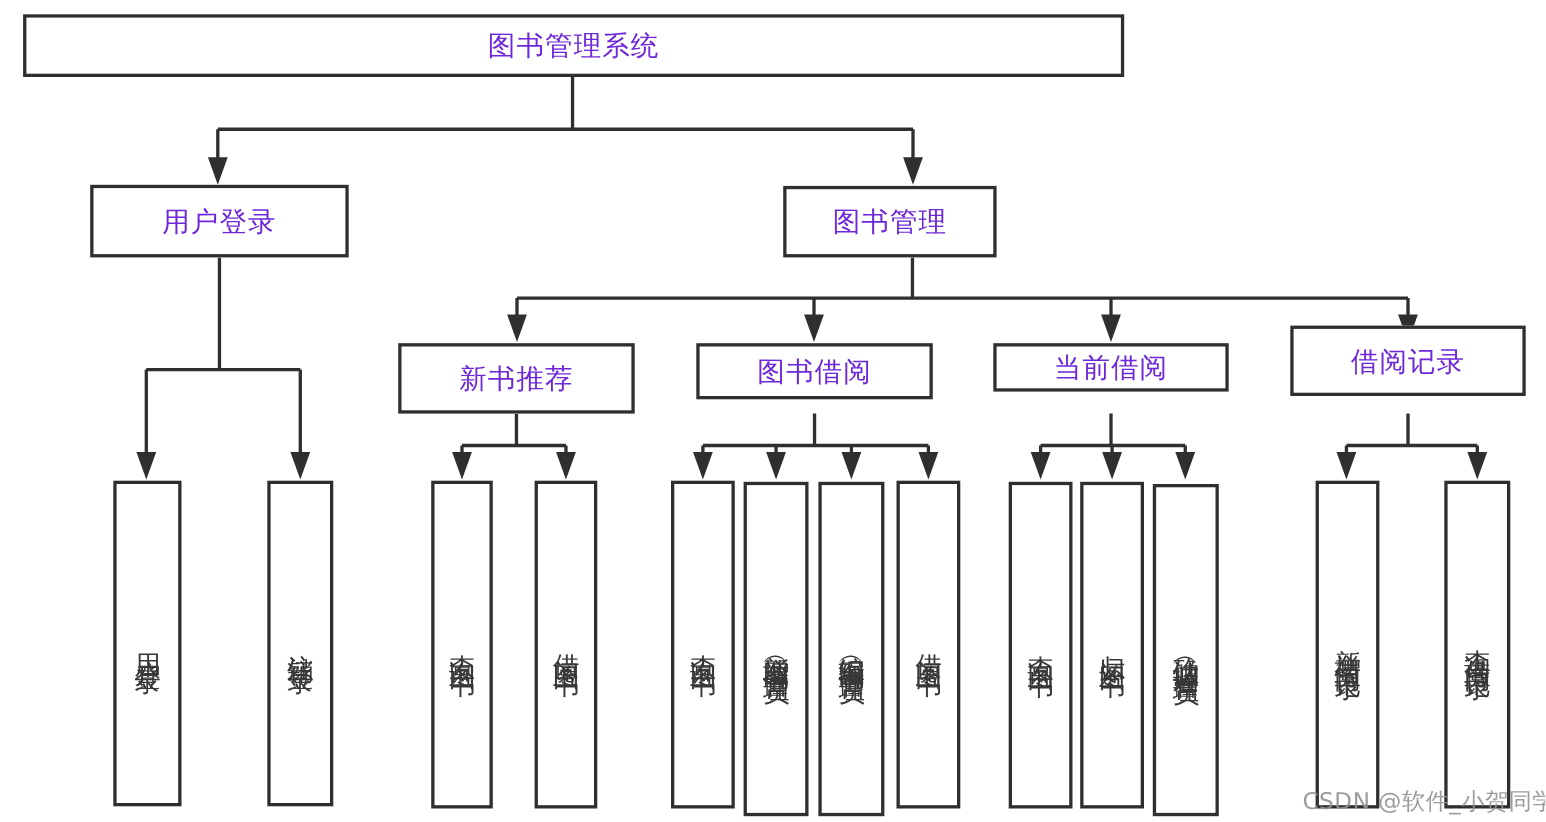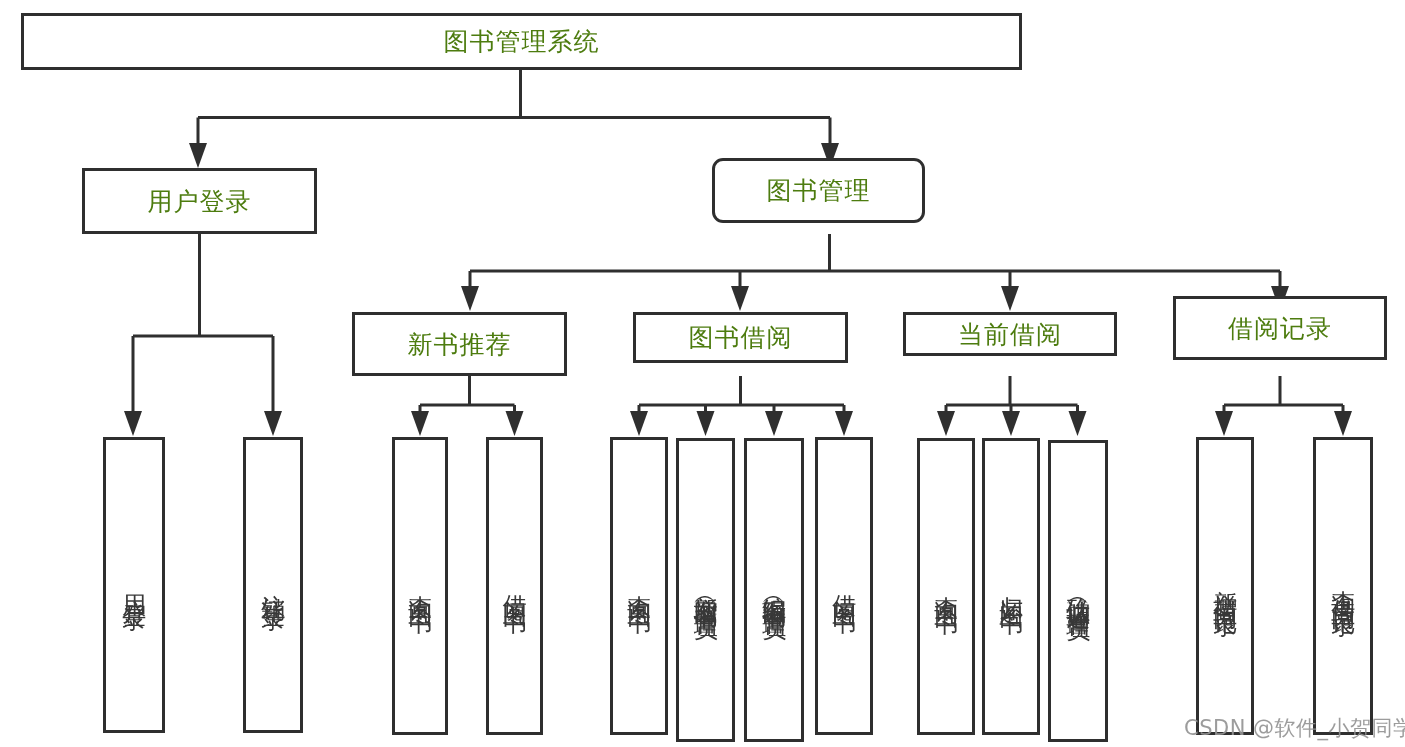--- a/index.html
+++ b/index.html
@@ -25,21 +25,21 @@
     display: flex;
     align-items: center;
     justify-content: center;
     z-index: 2;
     color: #383838;
   }
   .hbox .label {
     font-size: 25px;
     letter-spacing: 1px;
     white-space: nowrap;
-    color: #4d7c0f;
+    color: #6d28d9;
   }
   .vbox .label {
     writing-mode: vertical-rl;
     text-orientation: mixed;
     font-size: 24px;
     line-height: 1.1;
     letter-spacing: 5px;
     color: #383838;
   }
   .vbox.tight .label { letter-spacing: 3px; }
@@ -99,25 +99,25 @@
     </g>
   </svg>
 
   <div class="node hbox" style="left:21px; top:13px; width:1001px; height:57px;">
     <span class="label">图书管理系统</span>
   </div>
 
   <div class="node hbox" style="left:82px; top:168px; width:235px; height:66px;">
     <span class="label">用户登录</span>
   </div>
-  <div class="node hbox" style="left:712px; top:158px; width:213px; height:65px;border-radius:11px;">
+  <div class="node hbox" style="left:712px; top:169px; width:194px; height:65px;">
     <span class="label">图书管理</span>
   </div>
 
-  <div class="node hbox" style="left:352px; top:312px; width:215px; height:64px;">
+  <div class="node hbox" style="left:362px; top:312px; width:215px; height:64px;">
     <span class="label">新书推荐</span>
   </div>
   <div class="node hbox" style="left:633px; top:312px; width:215px; height:51px;">
     <span class="label">图书借阅</span>
   </div>
   <div class="node hbox" style="left:903px; top:312px; width:214px; height:44px;">
     <span class="label">当前借阅</span>
   </div>
   <div class="node hbox" style="left:1173px; top:296px; width:214px; height:64px;">
     <span class="label">借阅记录</span>

